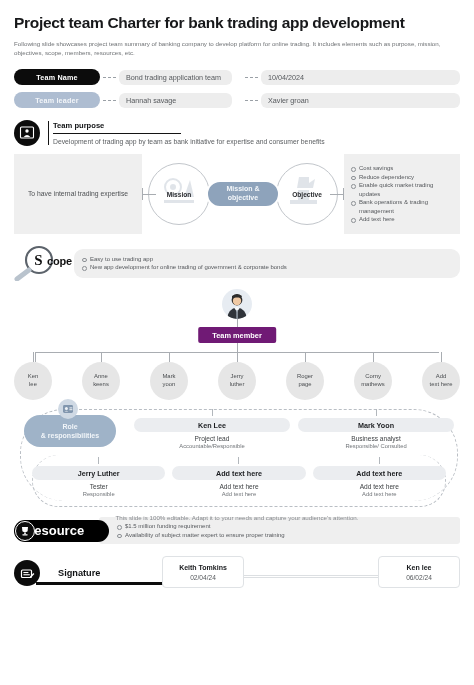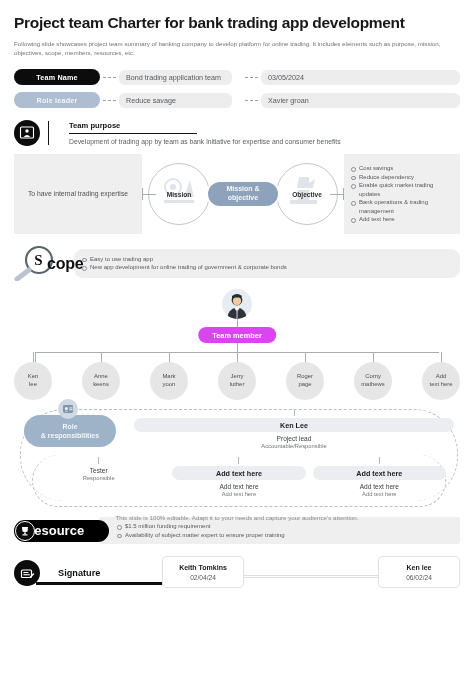--- a/index.html
+++ b/index.html
@@ -48,21 +48,21 @@
   }
 
   
   .sec-head { display: flex; align-items: center; margin-top: 12px; }
   .circ-icon {
     width: 26px; height: 26px; border-radius: 50%;
     background: #0c0c0c; display: flex; align-items: center;
     justify-content: center; flex: 0 0 auto;
   }
   .circ-icon svg { display: block; }
-  .purpose-body { margin-left: 8px; border-left: 1.6px solid #141414; padding-left: 20px; }
+  .purpose-body { margin-left: 8px; border-left: 1.6px solid #141414; padding-left: 4px; }
   .purpose-label { font-size: 7.6px; font-weight: bold; color: #101214; }
   .purpose-rule { height: 1.3px; background: #141414; width: 128px; margin: 2.5px 0 4px; }
   .purpose-text { font-size: 6.8px; color: #5d6063; }
 
   
   .mission-band {
     margin-top: 8px; height: 80px; position: relative;
     display: flex; align-items: stretch;
   }
   .mb-left {
@@ -112,37 +112,37 @@
   .scope-row { display: flex; align-items: center; margin-top: 11px; }
   .mag { position: relative; width: 54px; height: 36px; flex: 0 0 auto; }
   .mag svg { position: absolute; left: 0; top: 0; }
   .mag .s-letter {
     position: absolute; left: 14px; top: 5px; width: 21px; height: 21px;
     display: flex; align-items: center; justify-content: center;
     font-size: 15px; font-weight: bold; color: #111; font-family: "Liberation Serif", serif;
   }
   .mag .cope {
     position: absolute; left: 33px; top: 10px;
-    font-size: 16px; font-weight: bold; color: #111; letter-spacing: -0.2px;
+    font-size: 11px; font-weight: bold; color: #111; letter-spacing: -0.2px;
   }
   .scope-box {
     flex: 1 1 auto; background: #efefef; border-radius: 9px;
     padding: 6px 8px; margin-left: 6px;
   }
 
   
   .tree { position: relative; margin-top: 8px; height: 110px; }
   .avatar {
     position: absolute; left: 50%; transform: translateX(-50%); top: 0;
     width: 30px; height: 30px; border-radius: 50%; background: #e7ecf2;
     display: flex; align-items: flex-end; justify-content: center; overflow: hidden;
   }
   .tm-pill {
     position: absolute; left: 50%; transform: translateX(-50%); top: 38px;
-    background: #d946ef; color: #fff; border-radius: 8px;
+    background: #701a75; color: #fff; border-radius: 2px;
     padding: 3.6px 14px; font-size: 7.4px; font-weight: bold;
   }
   .vline { position: absolute; left: 50%; width: 1px; background: #a9adb2; }
   .hline { position: absolute; height: 1px; background: #a9adb2; }
   .nodes { position: absolute; top: 73px; left: 0; right: 0; display: flex; justify-content: space-between; }
   .node {
     width: 38px; height: 38px; border-radius: 50%; background: #e6e6e6;
     display: flex; flex-direction: column; align-items: center; justify-content: center;
     font-size: 5.9px; color: #4a4d50; line-height: 1.3; text-align: center;
   }
@@ -231,26 +231,26 @@
   <div class="subtitle">Following slide showcases project team summary of banking company to develop platform for online trading. It includes elements such as purpose, mission, objectives, scope, members, resources, etc.</div>
 
   <div class="meta-grid">
     <div class="meta-row">
       <div class="pill dark">Team Name</div>
       <div class="dashes"></div>
       <div class="meta-val">Bond trading  application team</div>
     </div>
     <div class="meta-row">
       <div class="dashes"></div>
-      <div class="meta-val">03/05/2024</div>
+      <div class="meta-val">10/04/2024</div>
     </div>
     <div class="meta-row">
-      <div class="pill blue">Role leader</div>
+      <div class="pill blue">Team leader</div>
       <div class="dashes"></div>
-      <div class="meta-val">Reduce  savage</div>
+      <div class="meta-val">Hannah  savage</div>
     </div>
     <div class="meta-row">
       <div class="dashes"></div>
       <div class="meta-val">Xavier  groan</div>
     </div>
   </div>
 
   <div class="sec-head">
     <div class="circ-icon">
       <svg width="16" height="16" viewBox="0 0 16 16">
@@ -404,25 +404,32 @@
       <span>&amp; responsibilities</span>
     </div>
 
     <div class="role-row" style="left:120px; right:6px; top:6px; gap:8px;">
       <div class="role-card" style="flex:1">
         <div class="stem"></div>
         <div class="role-name">Ken Lee</div>
         <div class="role-title">Project lead</div>
         <div class="role-sub">Accountable/Responsible</div>
       </div>
+      <div class="role-card" style="flex:1">
+        <div class="stem"></div>
+        <div class="role-name">Mark Yoon</div>
+        <div class="role-title">Business analyst</div>
+        <div class="role-sub">Responsible/ Consulted</div>
+      </div>
     </div>
 
     <div class="role-row" style="left:18px; right:14px; top:54px; gap:7px;">
       <div class="role-card" style="flex:1">
         <div class="stem"></div>
+        <div class="role-name">Jerry Luther</div>
         <div class="role-title">Tester</div>
         <div class="role-sub">Responsible</div>
       </div>
       <div class="role-card" style="flex:1">
         <div class="stem"></div>
         <div class="role-name">Add text here</div>
         <div class="role-title">Add  text here</div>
         <div class="role-sub">Add text here</div>
       </div>
       <div class="role-card" style="flex:1">

